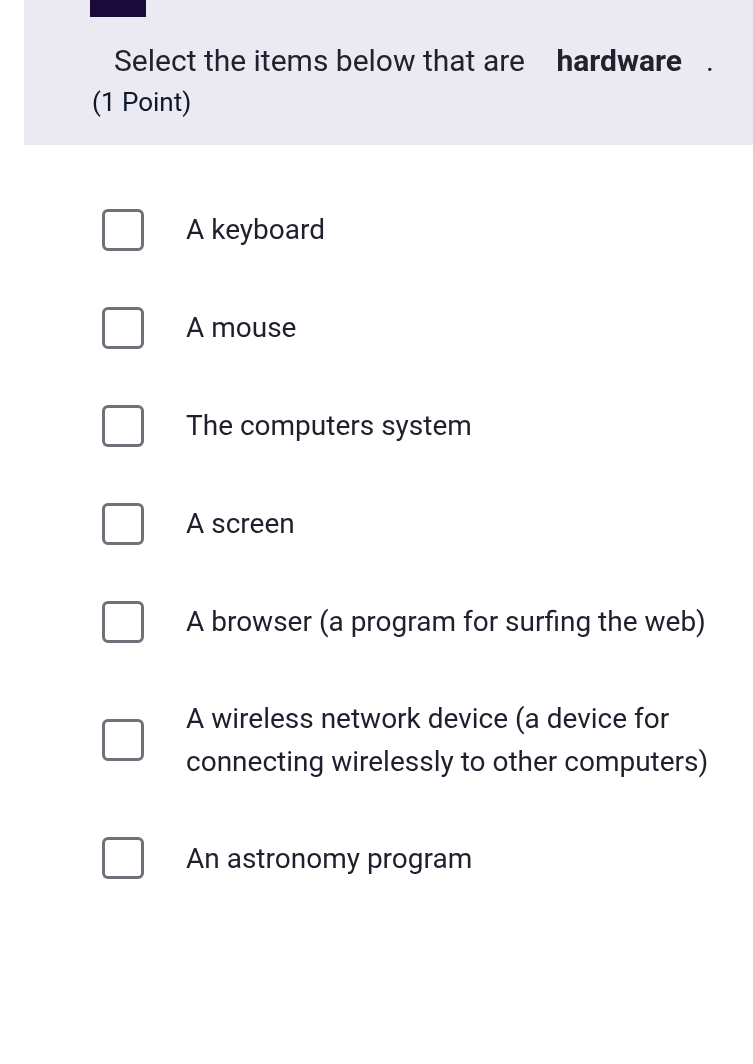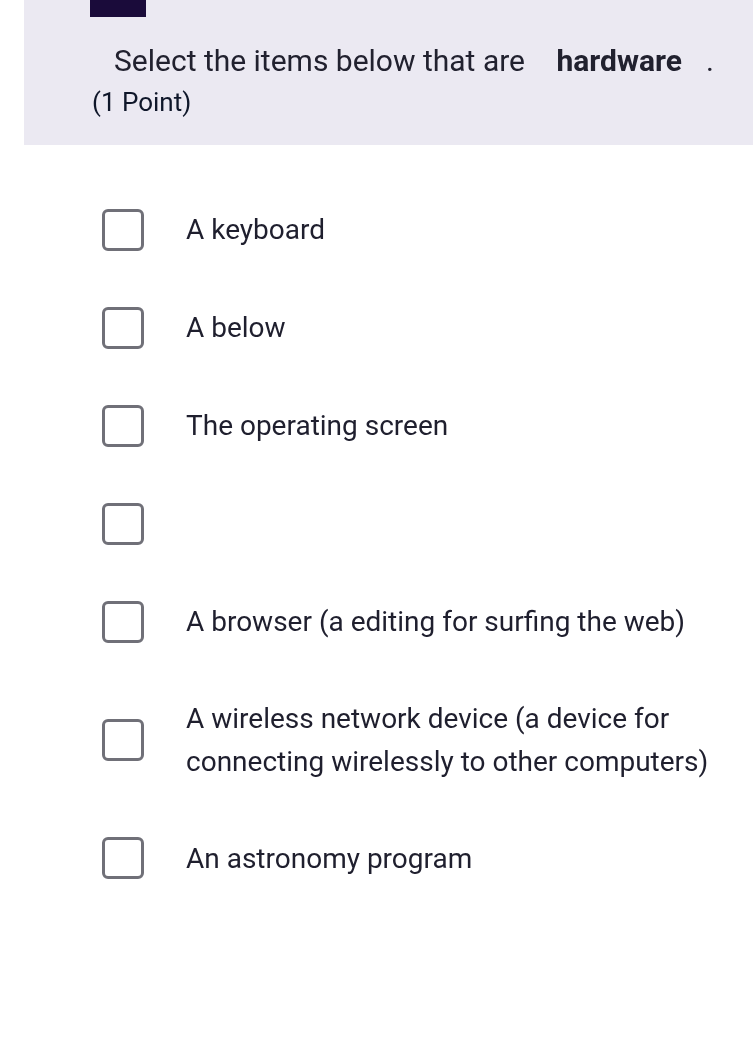--- a/index.html
+++ b/index.html
@@ -81,36 +81,37 @@
 <div class="options">
 
   <div class="option-row">
     <span class="checkbox" role="checkbox" aria-checked="false"></span>
     <span class="option-label">A keyboard</span>
   </div>
 
 
   <div class="option-row">
     <span class="checkbox" role="checkbox" aria-checked="false"></span>
-    <span class="option-label">A below</span>
+    <span class="option-label">A mouse</span>
   </div>
 
   <div class="option-row">
     <span class="checkbox" role="checkbox" aria-checked="false"></span>
-    <span class="option-label">The operating screen</span>
+    <span class="option-label">The computers system</span>
   </div>
 
   <div class="option-row">
     <span class="checkbox" role="checkbox" aria-checked="false"></span>
+    <span class="option-label">A screen</span>
   </div>
 
 
   <div class="option-row">
     <span class="checkbox" role="checkbox" aria-checked="false"></span>
-    <span class="option-label">A browser (a editing for surfing the web)</span>
+    <span class="option-label">A browser (a program for surfing the web)</span>
   </div>
 
   <div class="option-row">
     <span class="checkbox" role="checkbox" aria-checked="false"></span>
     <span class="option-label">A wireless network device (a device for connecting wirelessly to other computers)</span>
   </div>
 
   <div class="option-row">
     <span class="checkbox" role="checkbox" aria-checked="false"></span>
     <span class="option-label">An astronomy program</span>

